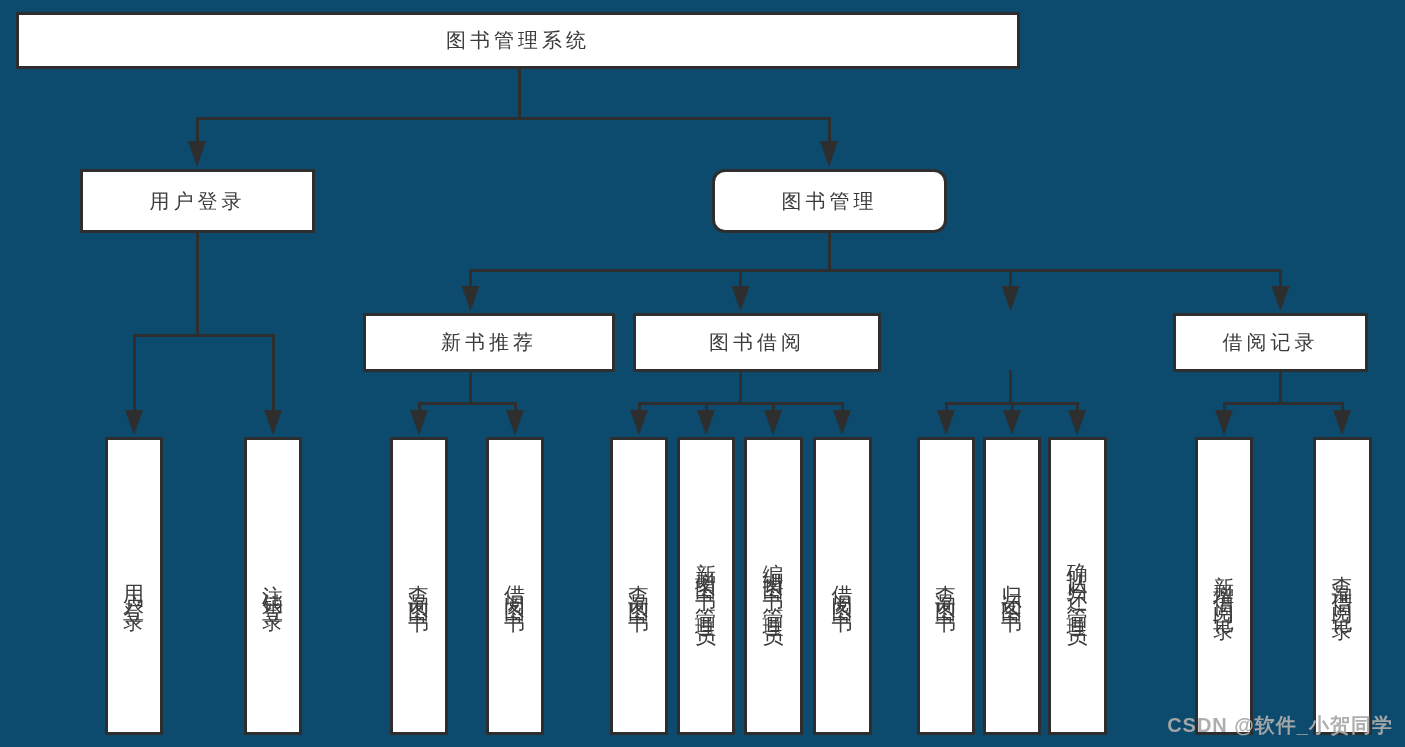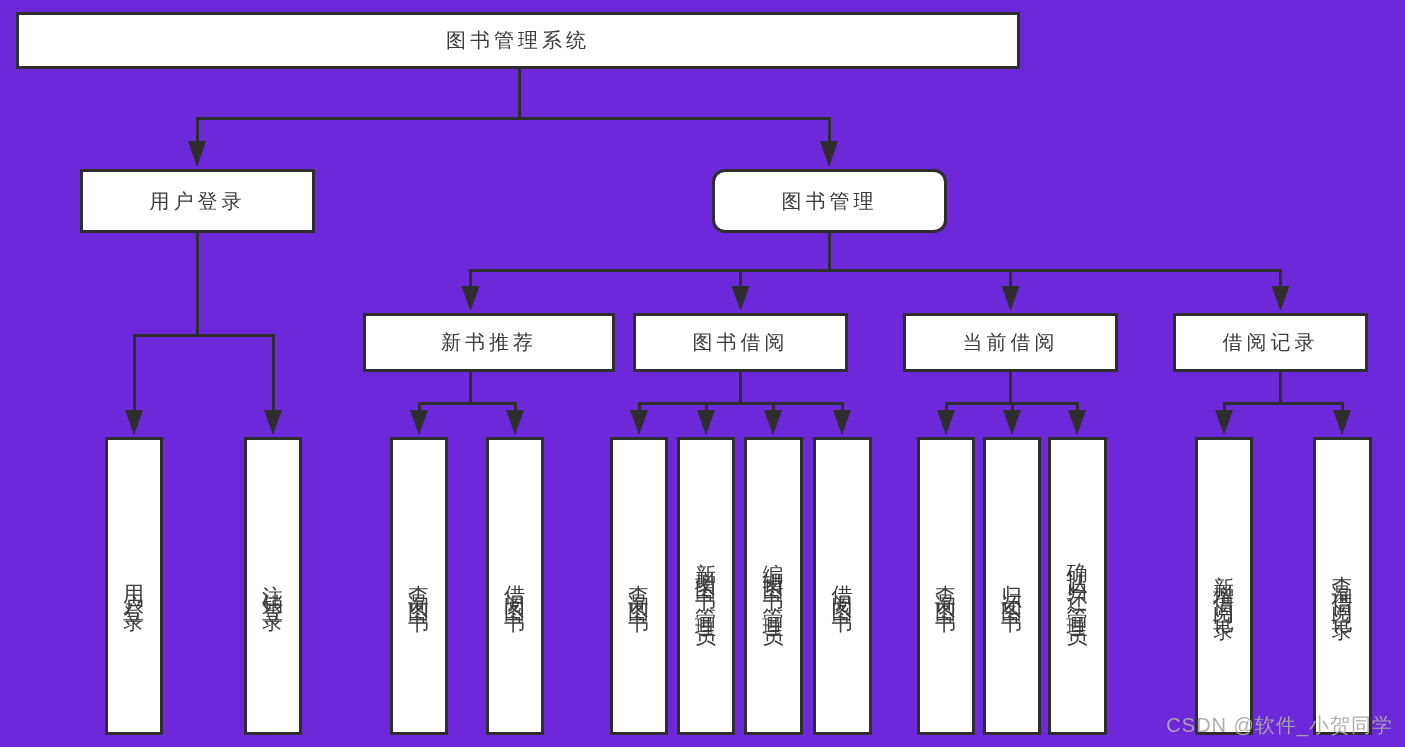--- a/index.html
+++ b/index.html
@@ -5,21 +5,21 @@
   html, body {
     margin: 0;
     padding: 0;
     background: #ffffff;
     font-family: "Liberation Sans", "DejaVu Sans", sans-serif;
   }
   .canvas {
     position: relative;
     width: 1405px;
     height: 747px;
-    background: #6d28d9;
+    background: #0c4a6e;
     overflow: hidden;
   }
   .connectors {
     position: absolute;
     left: 0;
     top: 0;
     width: 1405px;
     height: 747px;
     pointer-events: none;
   }
@@ -47,20 +47,21 @@
   }
   .watermark {
     position: absolute;
     right: 12px;
     top: 712px;
     font-size: 20px;
     letter-spacing: 1px;
     color: rgba(170, 170, 170, 0.95);
     z-index: 5;
     white-space: nowrap;
+    font-weight: bold;
   }
 </style>
 </head>
 <body>
 
 <div class="canvas">
 
   <svg class="connectors" viewBox="0 0 1405 747" xmlns="http://www.w3.org/2000/svg">
     <g stroke="#2e2e2e" stroke-width="3" fill="none" shape-rendering="crispEdges">
 
@@ -137,25 +138,22 @@
   <div class="node" style="left:80px; top:169px; width:235px; height:64px;">
     <span>用户登录</span>
   </div>
   <div class="node" style="left:712px; top:169px; width:235px; height:64px;border-radius:13px;">
     <span>图书管理</span>
   </div>
 
   <div class="node" style="left:363px; top:313px; width:252px; height:59px;">
     <span>新书推荐</span>
   </div>
-  <div class="node" style="left:633px; top:313px; width:215px; height:59px;">
+  <div class="node" style="left:633px; top:313px; width:248px; height:59px;">
     <span>图书借阅</span>
-  </div>
-  <div class="node" style="left:903px; top:313px; width:215px; height:59px;">
-    <span>当前借阅</span>
   </div>
   <div class="node" style="left:1173px; top:313px; width:195px; height:59px;">
     <span>借阅记录</span>
   </div>
 
   <div class="node leaf" style="left:105px; top:437px; width:58px; height:298px;">
     <span class="vtext">用户登录</span>
   </div>
   <div class="node leaf" style="left:244px; top:437px; width:58px; height:298px;">
     <span class="vtext">注销登录</span>

